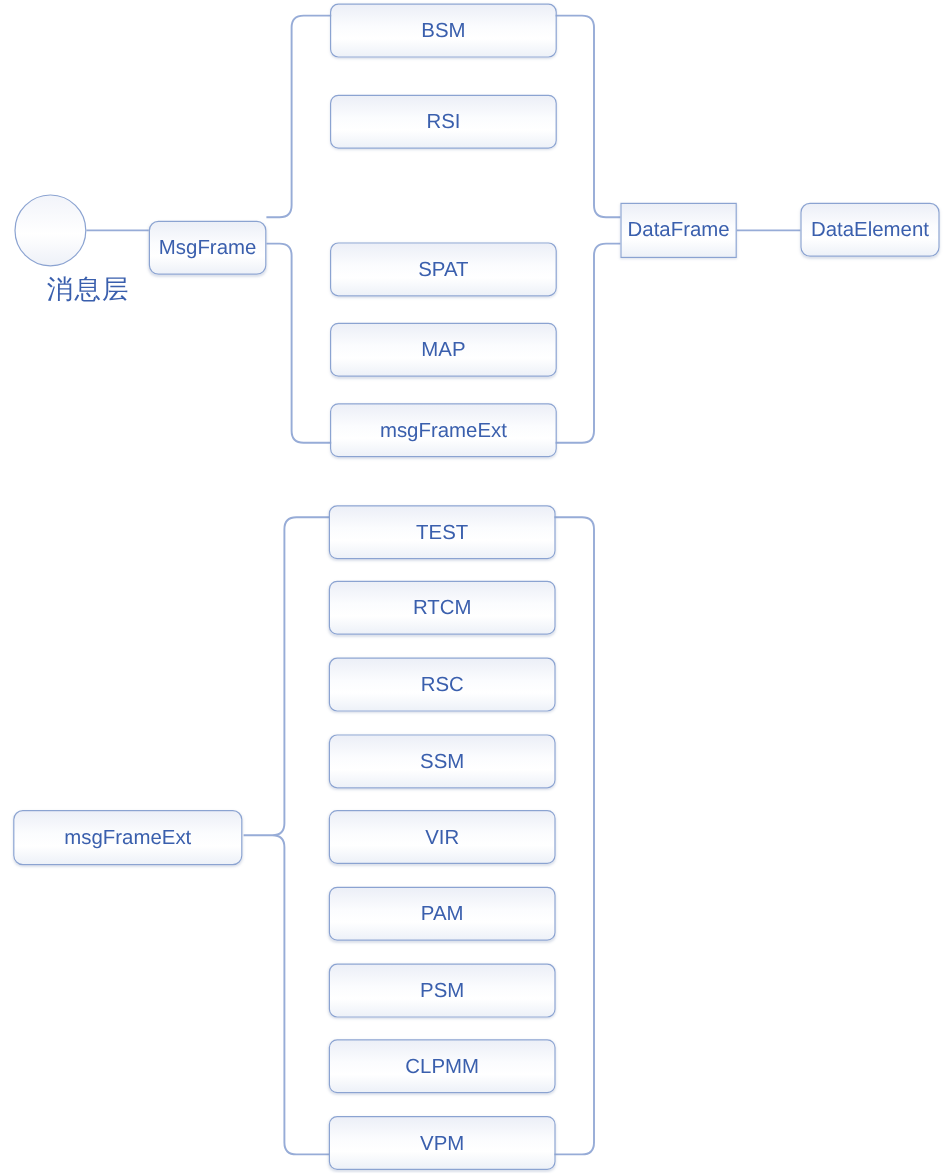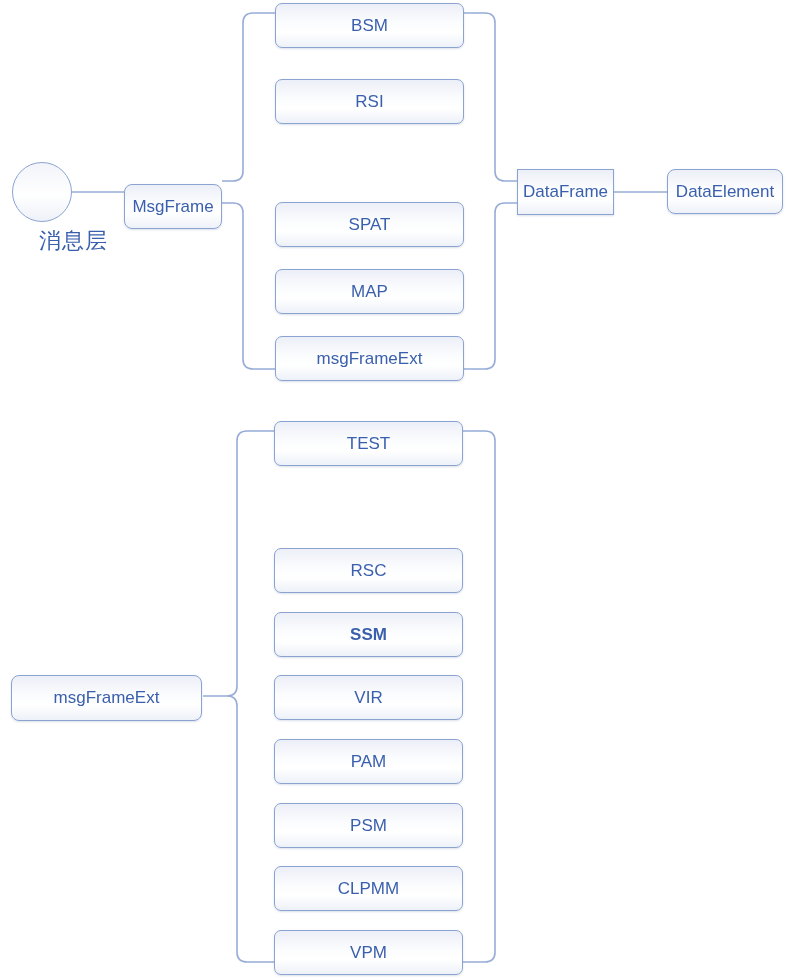--- a/index.html
+++ b/index.html
@@ -23,21 +23,21 @@
     font-size:17px;
     box-shadow:0 1px 2px rgba(110,130,170,0.25);
   }
   
   .g1 { left:275px; width:189px; height:45px; }
   .g1-0 { top:3px; }   .g1-1 { top:69px;margin-top:10px; }  .g1-2 { top:136px; }
   .g1-3 { top:202px; } .g1-4 { top:269px; } .g1-5 { top:336px; }
   
   .g2 { left:274px; width:189px; height:45px; }
   .g2-0 { top:421px;text-align:center; } .g2-1 { top:484px; } .g2-2 { top:548px; }
-  .g2-3 { top:612px;font-weight:bold; } .g2-4 { top:675px; } .g2-5 { top:739px; }
+  .g2-3 { top:612px; } .g2-4 { top:675px; } .g2-5 { top:739px; }
   .g2-6 { top:803px; } .g2-7 { top:866px; } .g2-8 { top:930px; }
   
   .msgframe    { left:124px; top:184px; width:98px;  height:45px; border-radius:8px; }
   .dataframe   { left:517px; top:169px; width:97px;  height:46px; border-radius:0; }
   .dataelement { left:667px; top:169px; width:116px; height:45px; border-radius:8px; }
   .g2root      { left:11px;  top:675px; width:191px; height:46px; border-radius:8px; }
   
   .circle {
     position:absolute; left:12px; top:162px;
     width:60px; height:60px;
@@ -83,20 +83,21 @@
   <div class="node g1 g1-3">SPAT</div>
   <div class="node g1 g1-4">MAP</div>
   <div class="node g1 g1-5">msgFrameExt</div>
 
   <div class="node dataframe">DataFrame</div>
   <div class="node dataelement">DataElement</div>
 
   <div class="node g2root">msgFrameExt</div>
 
   <div class="node g2 g2-0">TEST</div>
+  <div class="node g2 g2-1">RTCM</div>
   <div class="node g2 g2-2">RSC</div>
   <div class="node g2 g2-3">SSM</div>
   <div class="node g2 g2-4">VIR</div>
   <div class="node g2 g2-5">PAM</div>
   <div class="node g2 g2-6">PSM</div>
   <div class="node g2 g2-7">CLPMM</div>
   <div class="node g2 g2-8">VPM</div>
 
 </div>
 

